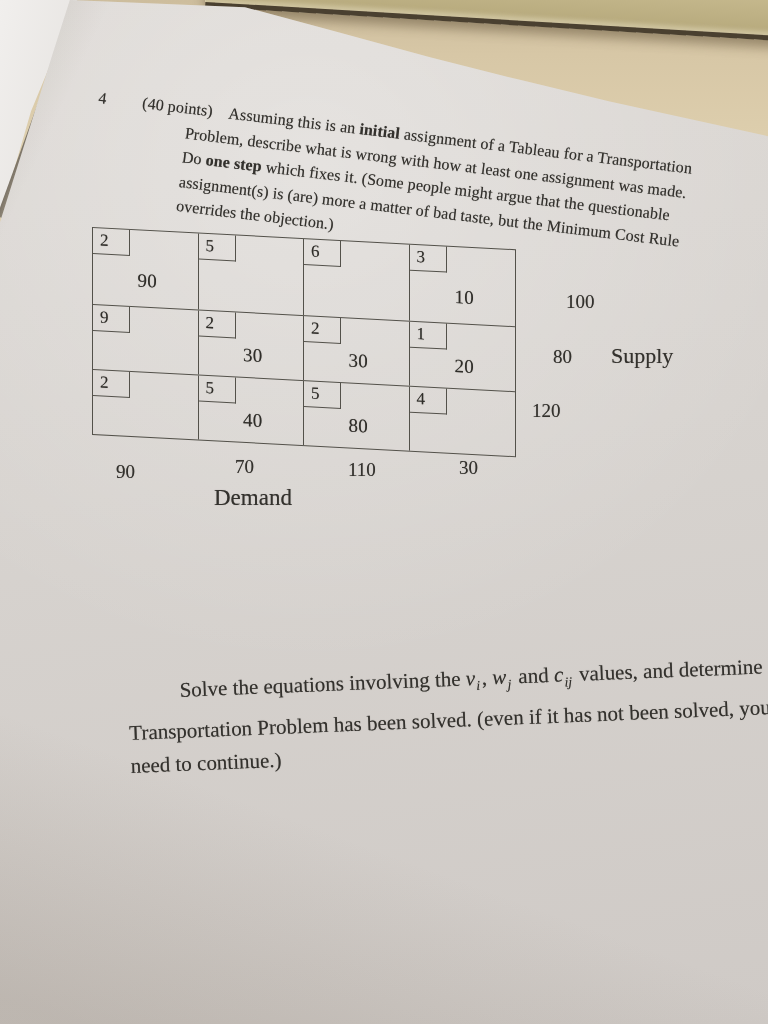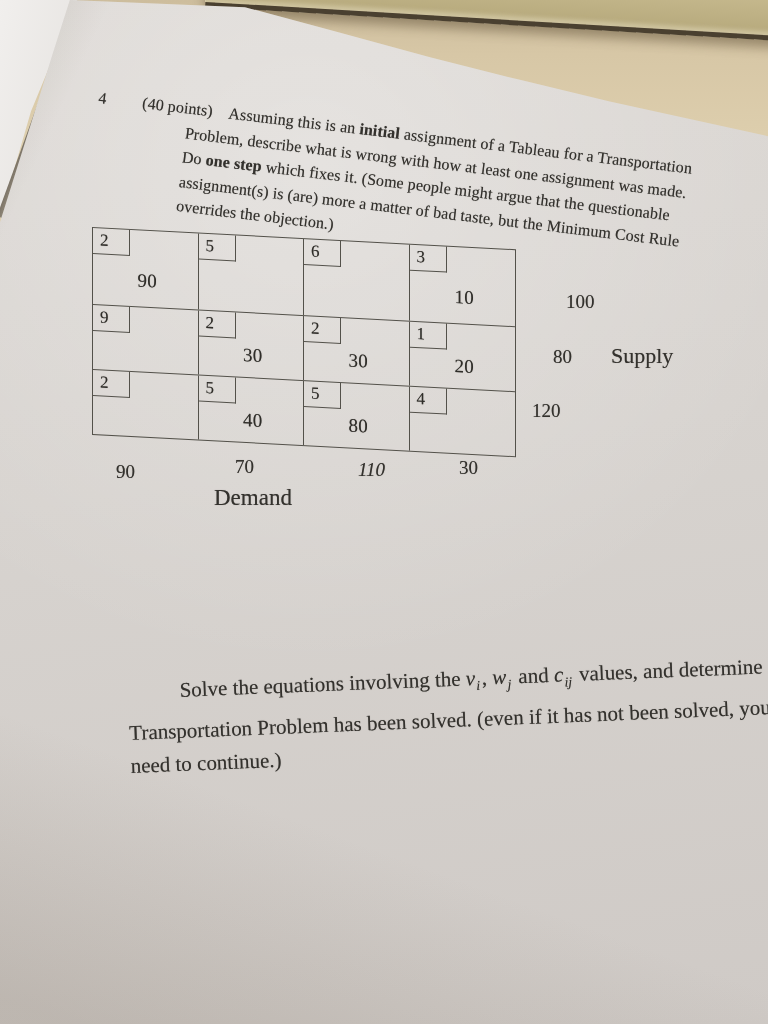--- a/index.html
+++ b/index.html
@@ -85,21 +85,21 @@
   }
   
   .supply-num{position:absolute;font-size:19px;}
   .supply-num:nth-child(1){left:542px;top:291px;margin-left:24px;}
   .supply-num:nth-child(2){left:553px;top:346px;}
   .supply-num:nth-child(3){left:532px;top:400px;}
   .supply-label{position:absolute;left:611px;top:343px;font-size:22px;}
   .demand-num{position:absolute;font-size:19px;}
   .demand-num:nth-child(1){left:116px;top:461px;}
   .demand-num:nth-child(2){left:235px;top:456px;}
-  .demand-num:nth-child(3){left:358px;top:459px;font-style:italic;}
+  .demand-num:nth-child(3){left:348px;top:459px;}
   .demand-num:nth-child(4){left:459px;top:457px;}
   .demand-label{position:absolute;left:214px;top:485px;font-size:23px;}
   
   .footer{
     position:absolute;left:127px;top:676px;width:780px;
     transform:rotate(-2.3deg);transform-origin:left top;
     font-size:21px;line-height:33.5px;
   }
   .f-line{white-space:nowrap;}
   .f-line.indent{padding-left:52px;}

